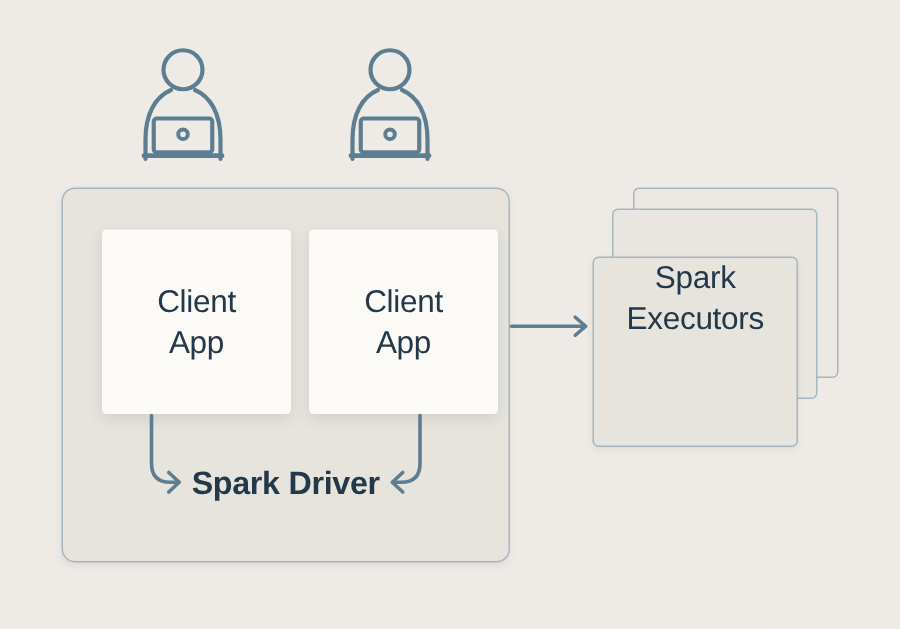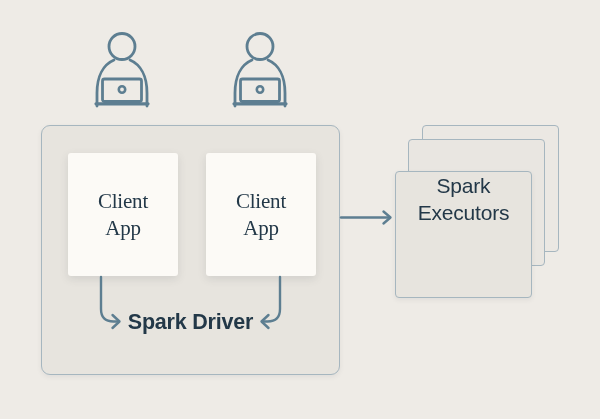--- a/index.html
+++ b/index.html
@@ -18,25 +18,25 @@
 
   .driver-box{
     position:absolute;left:41px;top:125px;width:299px;height:250px;
     background:#e7e4de;
     border:1.5px solid #a6b6bf;
     border-radius:9px;
     box-shadow:0 2px 5px rgba(60,70,80,0.08);
     box-sizing:border-box;
   }
   .client-card{
-    position:absolute;top:27px;width:110px;height:123px;
+    position:absolute;top:27px;width:126px;height:123px;
     background:#fcfaf6;
     border-radius:3px;
     box-shadow:0 3px 9px rgba(60,70,80,0.13);
-    display:flex;align-items:center;justify-content:center;font-family:Liberation Serif, serif;
+    display:flex;align-items:center;justify-content:center;
   }
   .client-card-1{left:26px;}
   .client-card-2{left:164px;}
   .card-label{
     max-width:80px;text-align:center;
     font-size:21px;font-weight:500;line-height:27px;letter-spacing:-0.2px;
   }
   .driver-label{
     position:absolute;left:0;top:183px;width:100%;
     text-align:center;

